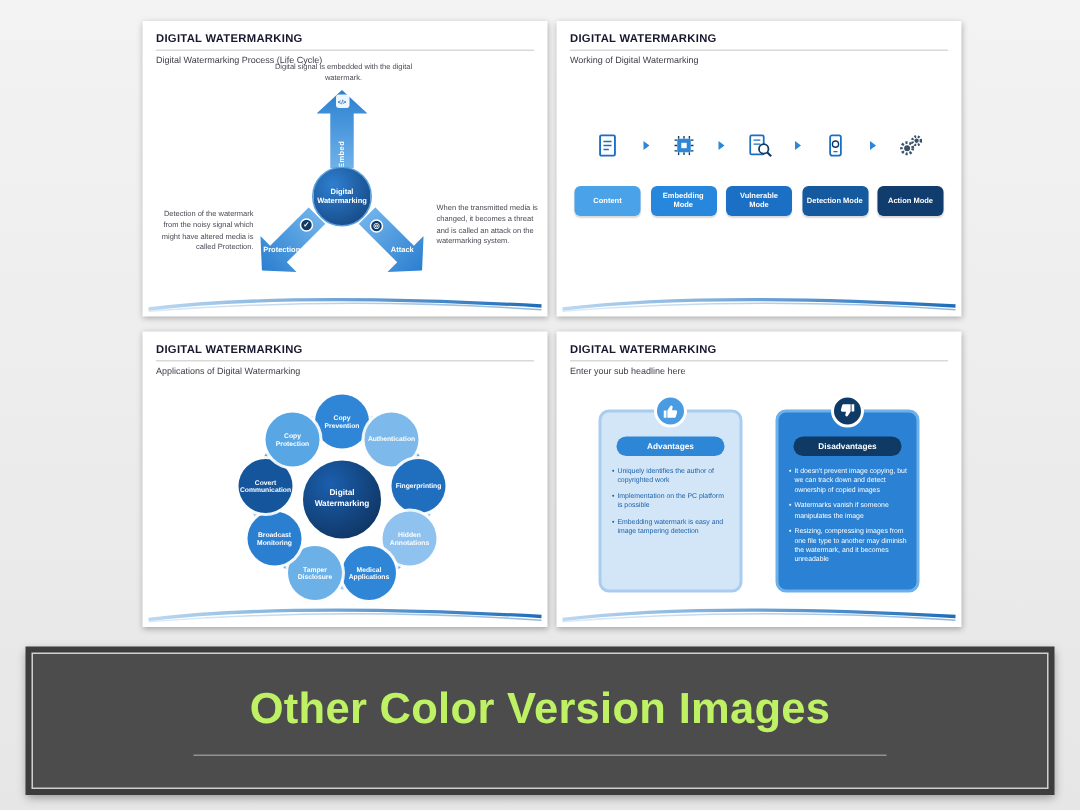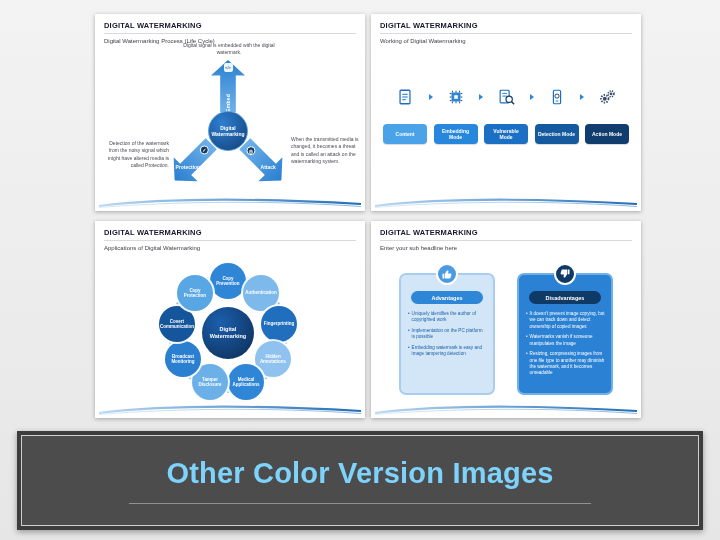--- a/index.html
+++ b/index.html
@@ -69,21 +69,21 @@
   .dis-head{background:#0f3a66}
   .col-list{list-style:none;padding:3px 6px 3px 7px;display:flex;flex-direction:column;gap:4px}
   .col-list li{display:flex;font-size:4.6px;line-height:1.4;text-align:left}
   .col-list .b{margin-right:2px}
   .adv-list{color:#1c5fa8}
   .dis-list{color:#fff}
 
   
   .banner{position:absolute;left:17px;top:431px;width:686px;height:99px;background:#3d3d3d;padding:4px;box-shadow:0 2px 6px rgba(0,0,0,.35)}
   .banner-inner{width:100%;height:100%;border:1px solid #cfcfcf;background:#4c4c4c;display:flex;flex-direction:column;align-items:center;justify-content:center}
-  .banner-title{color:#7dd3fc;font-size:29px;font-weight:bold;letter-spacing:.2px}
+  .banner-title{color:#bef264;font-size:29px;font-weight:bold;letter-spacing:.2px}
   .banner-rule{width:462px;border-top:1px solid #919191;margin-top:13px}
 </style>
 </head>
 <body>
 
 <div class="stage">
 
   <section class="slide" id="slide1">
     <header class="slide-head">
       <h2 class="slide-title">DIGITAL WATERMARKING</h2>

